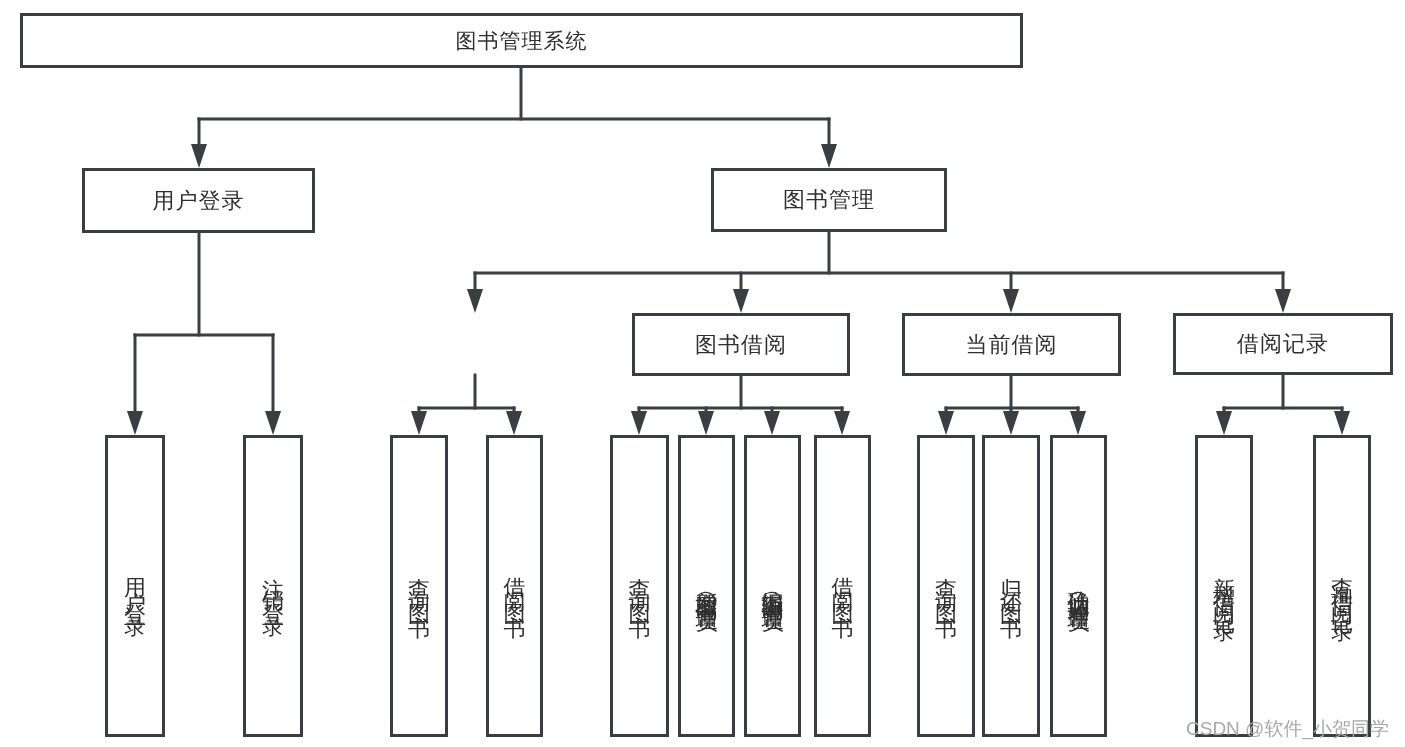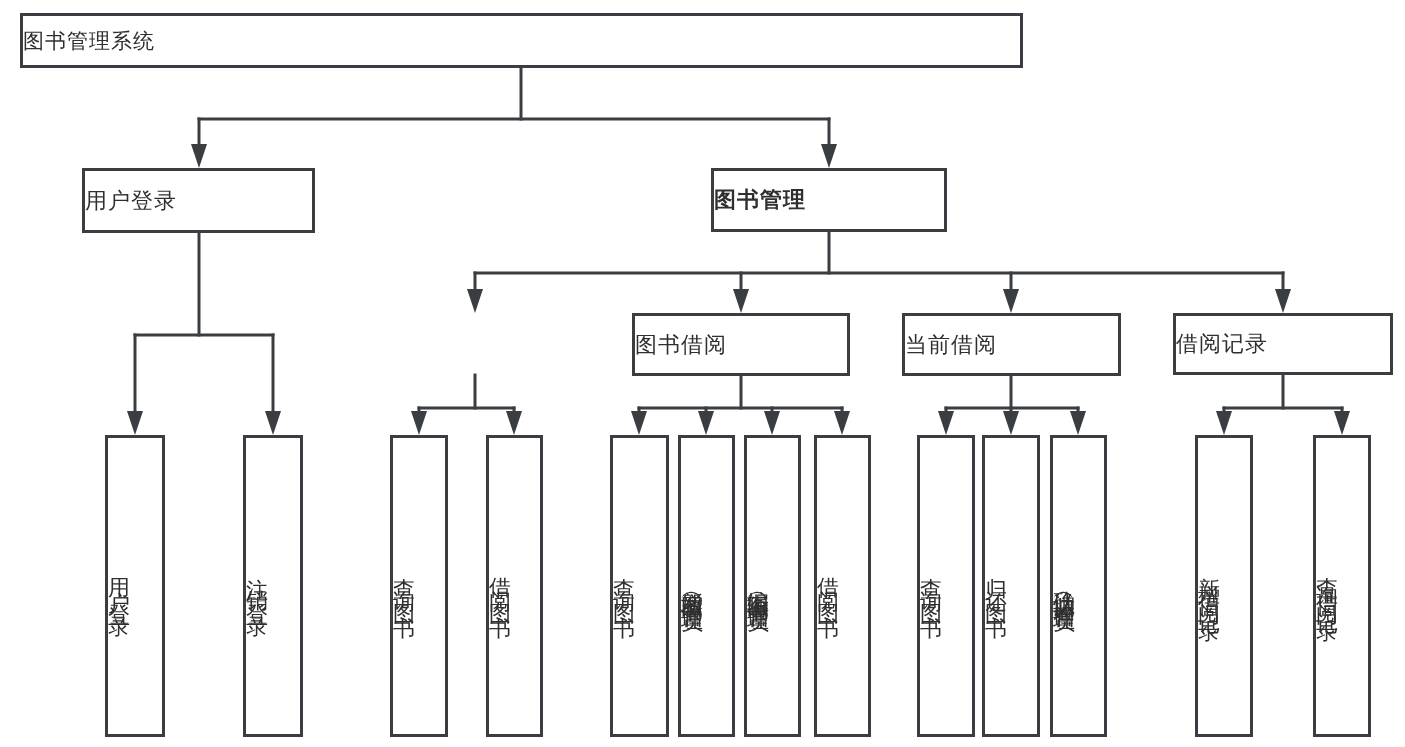--- a/index.html
+++ b/index.html
@@ -22,20 +22,21 @@
     top: 0;
     pointer-events: none;
   }
   .node {
     position: absolute;
     box-sizing: border-box;
     border: 3px solid #3a3d41;
     background: #ffffff;
     display: flex;
     align-items: center;
+    justify-content: center;
     z-index: 2;
   }
   .node .label-h {
     font-size: 22px;
     letter-spacing: 1px;
     white-space: nowrap;
     color: #2f2f2f;
   }
   .node .label-root {
     font-size: 21px;
@@ -135,21 +136,21 @@
     </g>
   </svg>
 
   <div class="node" style="left:20px; top:13px; width:1003px; height:55px;">
     <span class="label-root">图书管理系统</span>
   </div>
 
   <div class="node" style="left:82px; top:168px; width:233px; height:65px;">
     <span class="label-h">用户登录</span>
   </div>
-  <div class="node" style="left:711px; top:168px; width:236px; height:64px;font-weight:bold;">
+  <div class="node" style="left:711px; top:168px; width:236px; height:64px;">
     <span class="label-h">图书管理</span>
   </div>
 
   <div class="node" style="left:902px; top:313px; width:219px; height:63px;">
     <span class="label-h">当前借阅</span>
   </div>
   <div class="node" style="left:632px; top:313px; width:218px; height:63px;">
     <span class="label-h">图书借阅</span>
   </div>
   <div class="node" style="left:1173px; top:313px; width:220px; height:62px;">
@@ -193,14 +194,15 @@
     <span class="vtext len10">确认归还（管理员）</span>
   </div>
 
   <div class="node" style="left:1195px; top:435px; width:58px; height:302px;">
     <span class="vtext len6">新增借阅记录</span>
   </div>
   <div class="node" style="left:1313px; top:435px; width:58px; height:302px;">
     <span class="vtext len6">查询借阅记录</span>
   </div>
 
+  <div class="watermark">CSDN @软件_小贺同学</div>
 
 </div>
 
 </body></html>

